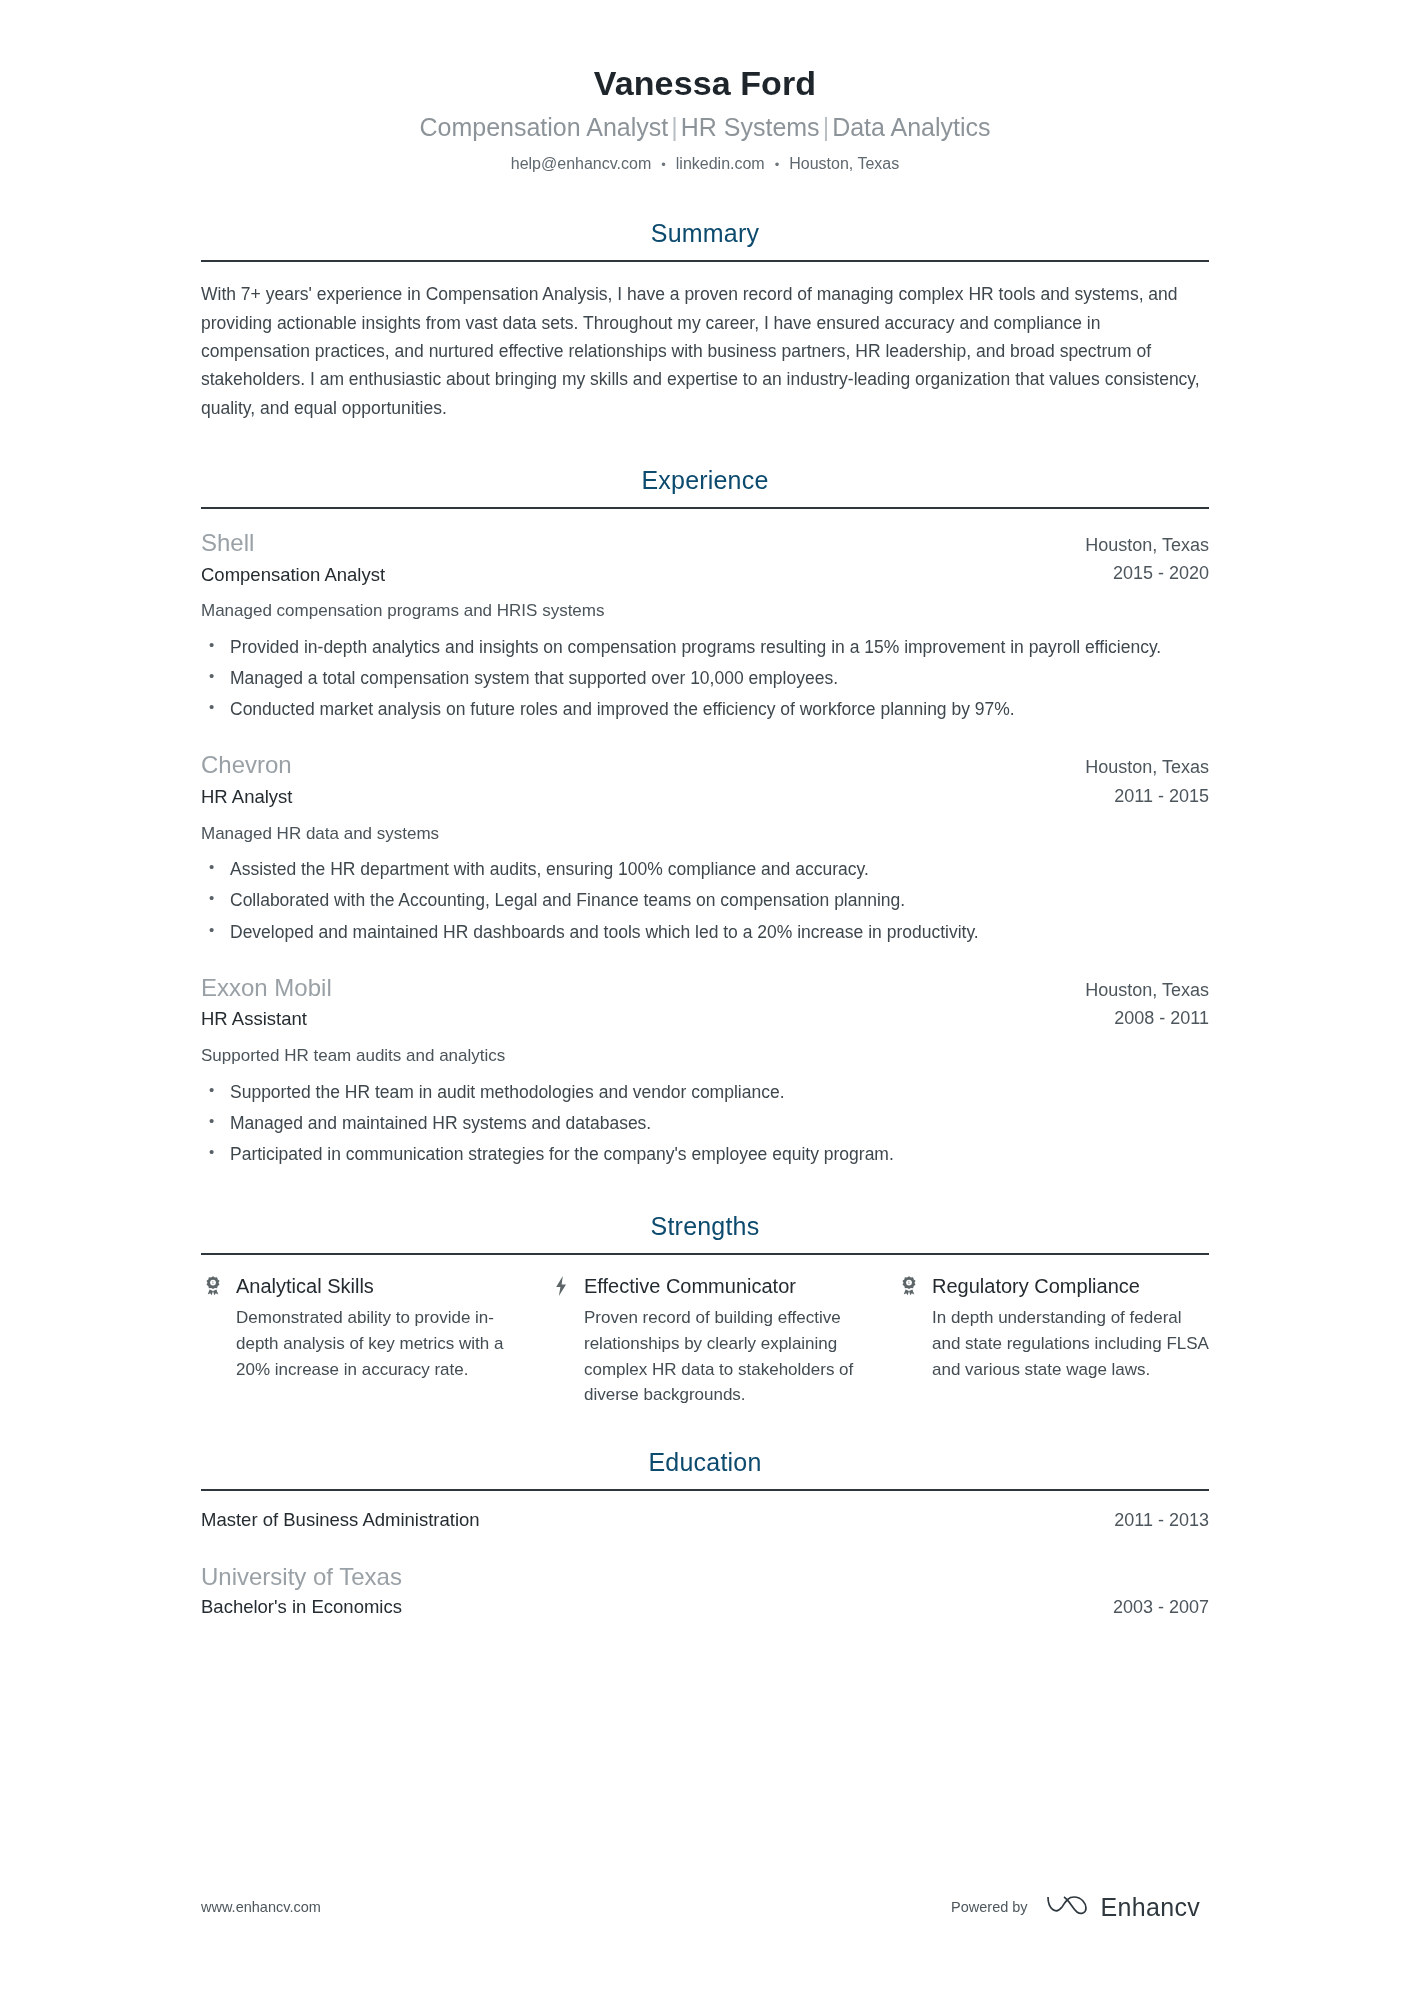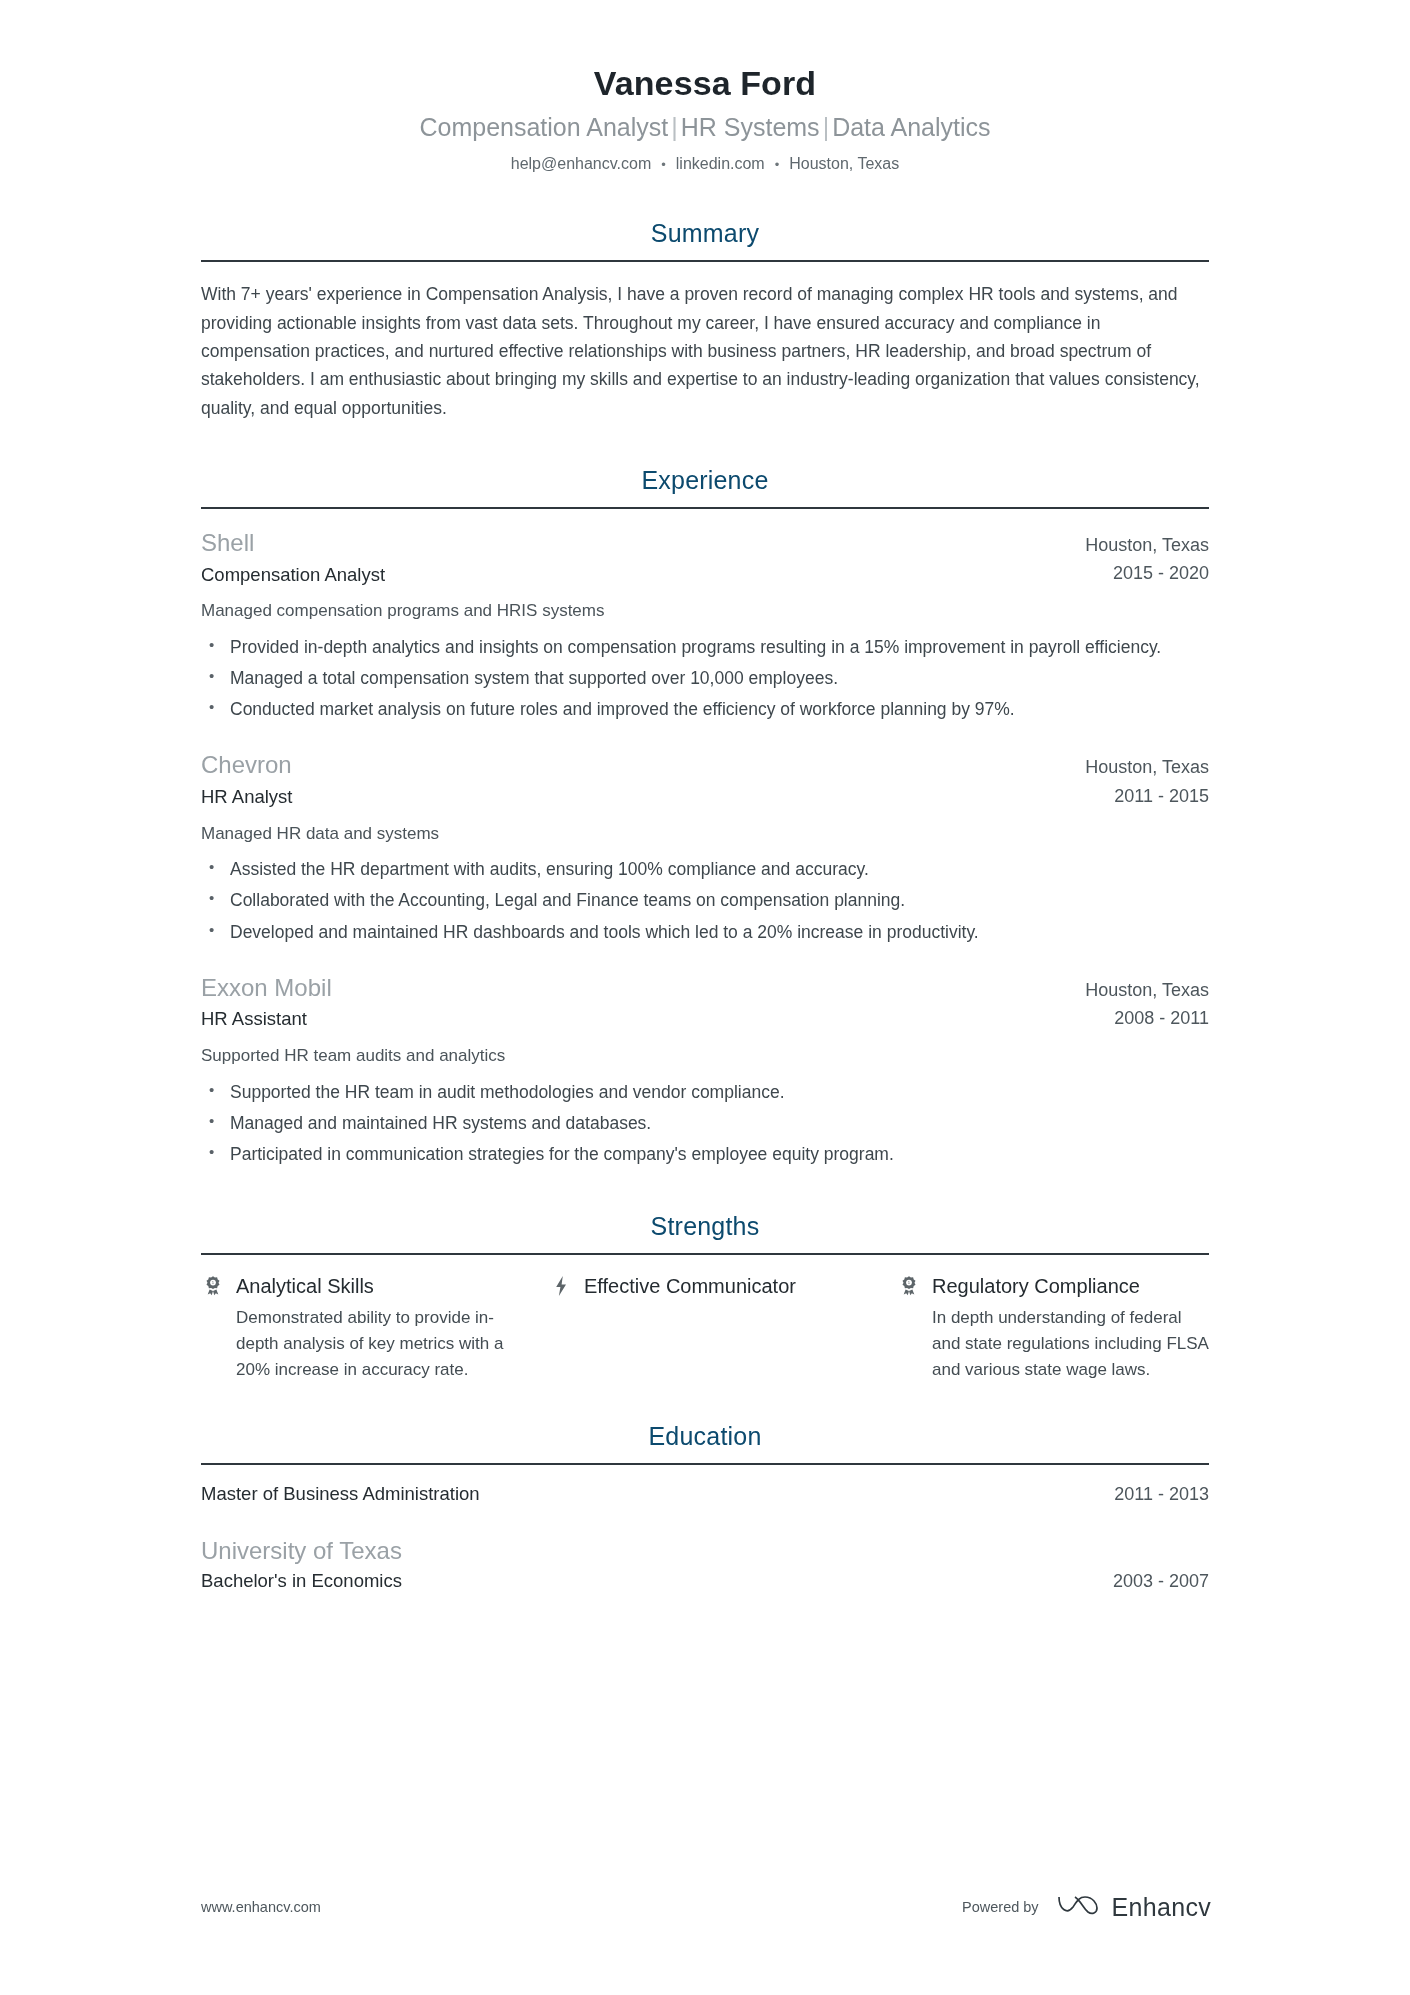--- a/index.html
+++ b/index.html
@@ -202,21 +202,21 @@
   .edu-dates {
     font-size: 18px;
     color: #4d565c;
     white-space: nowrap;
   }
 
   
   .footer {
     position: absolute;
     left: 95px;
-    right: 93px;
+    right: 104px;
     bottom: 72px;
     display: flex;
     justify-content: space-between;
     align-items: center;
   }
   .footer-url {
     font-size: 14.5px;
     color: #4e575d;
   }
   .footer-right {
@@ -347,20 +347,21 @@
 
       <div class="strength">
         <div class="strength-head">
           <span class="strength-icon">
             <svg width="24" height="24" viewBox="0 0 24 24">
               <path d="M13.8 2L7.2 13.1h4.2L9.9 22l7.1-11.6h-4.4z" fill="currentColor"></path>
             </svg>
           </span>
           <span class="strength-title">Effective Communicator</span>
         </div>
+        <div class="strength-desc">Proven record of building effective relationships by clearly explaining complex HR data to stakeholders of diverse backgrounds.</div>
       </div>
 
       <div class="strength">
         <div class="strength-head">
           <span class="strength-icon">
             <svg width="24" height="24" viewBox="0 0 24 24" fill="none" stroke="currentColor" stroke-width="1.6">
               <path d="M12 2.3l1.9 1.2 2.2-.3.6 2.2 1.8 1.3-1 2 1 2-1.8 1.3-.6 2.2-2.2-.3L12 15.1l-1.9-1.2-2.2.3-.6-2.2L5.5 10.7l1-2-1-2 1.8-1.3.6-2.2 2.2.3z" fill="currentColor" stroke="none"></path>
               <circle cx="12" cy="8.6" r="2.9" fill="#ffffff" stroke="none"></circle>
               <text x="12" y="10.2" font-size="4.2" text-anchor="middle" fill="currentColor" stroke="none" font-family="Liberation Sans, sans-serif">1</text>
               <path d="M8.6 15.4l-1.9 5 2.5-1.1 1.5 2 1.3-4.3z" fill="currentColor" stroke="none"></path>

